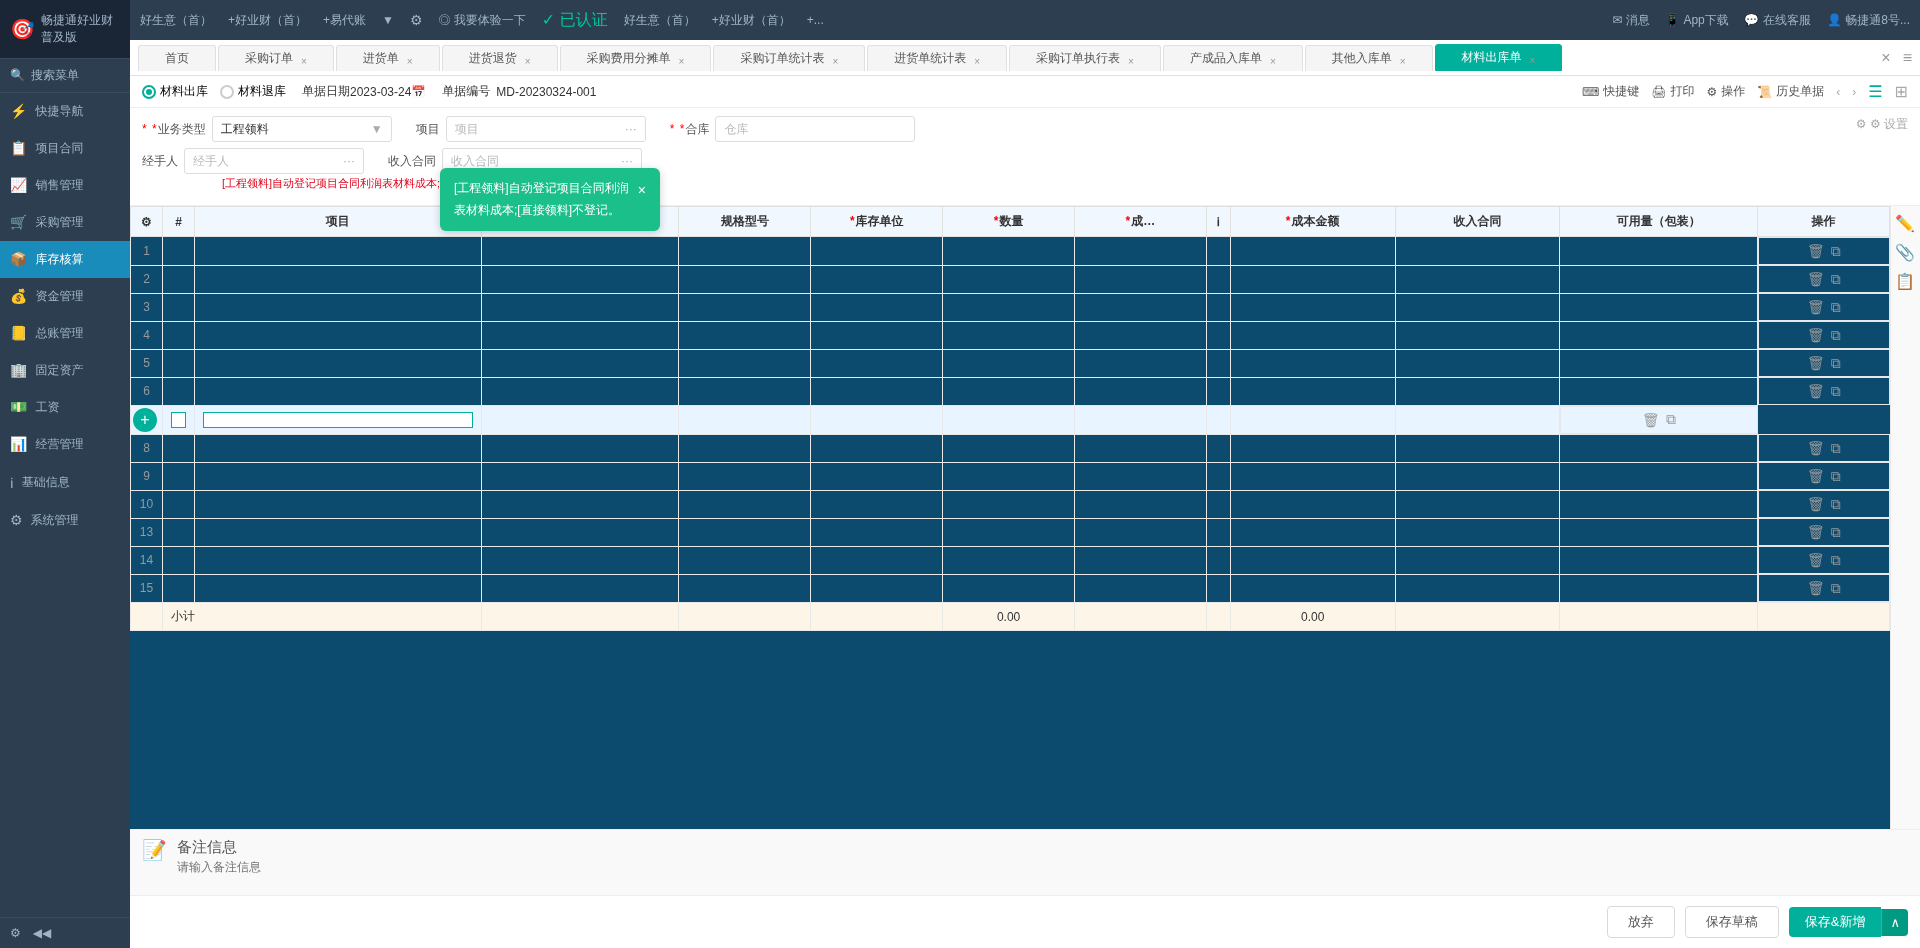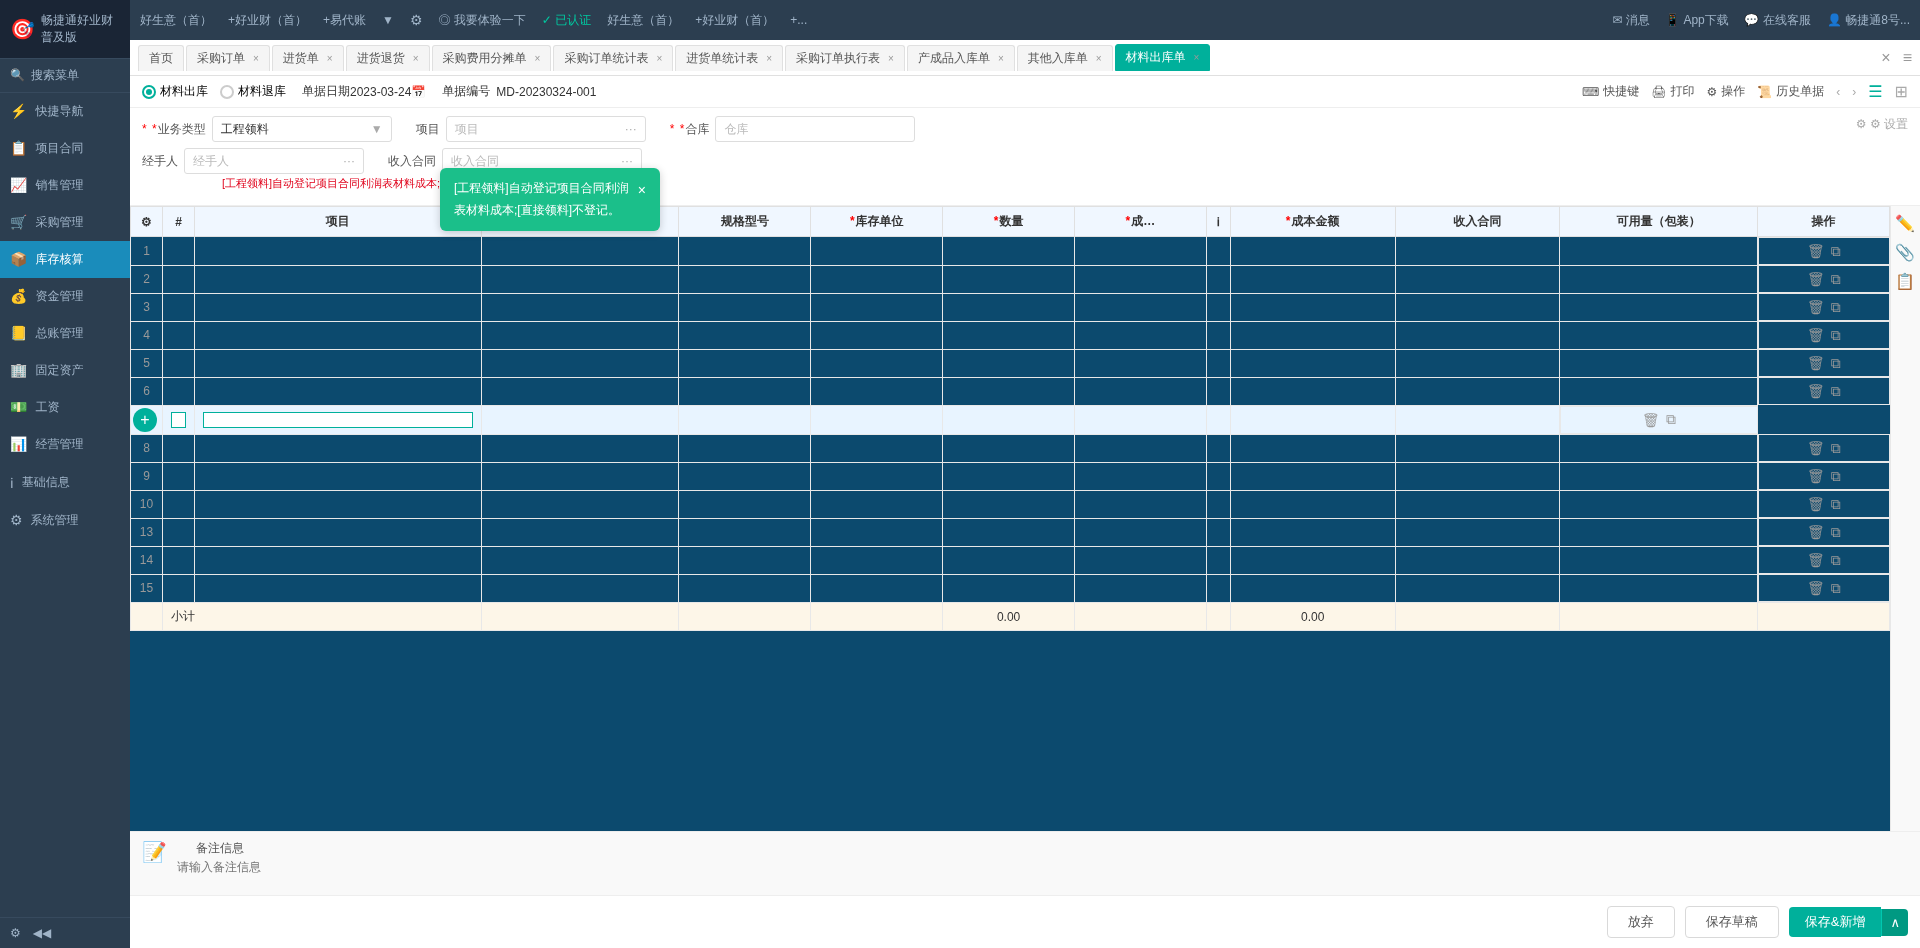--- a/index.html
+++ b/index.html
@@ -15,21 +15,21 @@
     .sidebar-nav-item .nav-icon { font-size: 14px; }
     .sidebar-nav-item .nav-label { font-size: 12px; }
     .sidebar-bottom { margin-top: auto; padding: 8px 10px; display: flex; gap: 12px; border-top: 1px solid #374a5e; }
 
     
     .main { flex: 1; display: flex; flex-direction: column; overflow: hidden; background: #0c4a6e; }
 
     
     .topbar { height: 36px; background: #fff; border-bottom: 1px solid #e0e0e0; display: flex; align-items: center; padding: 0 8px; gap: 4px; }
     .topbar-tabs { display: flex; align-items: center; flex: 1; overflow: hidden; gap: 2px; }
-    .topbar-tab { padding: 4px 10px; font-size: 12px; color: #555; cursor: pointer; border: 1px solid #e0e0e0; border-bottom: none; background: #f5f5f5; border-radius: 3px 3px 0 0; white-space: nowrap; display: flex; align-items: center; gap: 4px; }
+    .topbar-tab { padding: 4px 26px; font-size: 12px; color: #555; cursor: pointer; border: 1px solid #e0e0e0; border-bottom: none; background: #f5f5f5; border-radius: 3px 3px 0 0; white-space: nowrap; display: flex; align-items: flex-end; gap: 4px; }
     .topbar-tab .close-x { color: #999; margin-left: 4px; font-size: 10px; }
     .topbar-tab.green-active { background: #00b09b; color: #fff; border: 1px solid #00b09b; }
     .topbar-right { display: flex; align-items: center; gap: 12px; font-size: 12px; color: #555; }
 
     
     .header-nav { height: 40px; background: #2c3e50; display: flex; align-items: center; padding: 0 10px; gap: 16px; }
 
     
     .page-area { flex: 1; display: flex; flex-direction: column; overflow: hidden; }
 
@@ -180,21 +180,21 @@
 
 <div class="main">
 
   <div class="header-nav">
     <span style="color:#a0b4c8;font-size:12px;">好生意（首）</span>
     <span style="color:#a0b4c8;font-size:12px;">+好业财（首）</span>
     <span style="color:#a0b4c8;font-size:12px;">+易代账</span>
     <span style="color:#a0b4c8;font-size:12px;">▼</span>
     <span style="color:#a0b4c8;font-size:14px;">⚙</span>
     <span style="color:#a0b4c8;font-size:12px;">◎ 我要体验一下</span>
-    <span style="color:#00c8a0;font-size:12px;">✓ 已认证</span>
+    <span style="color:#00c8a0;font-size:16px;">✓ 已认证</span>
     <span style="color:#a0b4c8;font-size:12px;">好生意（首）</span>
     <span style="color:#a0b4c8;font-size:12px;">+好业财（首）</span>
     <span style="color:#a0b4c8;font-size:12px;">+...</span>
     <div style="margin-left:auto;display:flex;align-items:center;gap:16px;">
       <span style="color:#a0b4c8;font-size:12px;cursor:pointer;">✉ <span>消息</span></span>
       <span style="color:#a0b4c8;font-size:12px;cursor:pointer;">📱 <span>App下载</span></span>
       <span style="color:#a0b4c8;font-size:12px;cursor:pointer;">💬 <span>在线客服</span></span>
       <span style="color:#a0b4c8;font-size:12px;cursor:pointer;">👤 <span>畅捷通8号...</span></span>
     </div>
   </div>
@@ -643,21 +643,21 @@
       <div class="right-sidebar">
         <span class="right-sidebar-icon">✏️</span>
         <span class="right-sidebar-icon active">📎</span>
         <span class="right-sidebar-icon active" style="color:#00b09b;">📋</span>
       </div>
     </div>
 
     <div class="footer-area">
       <span class="footer-icon">📝</span>
       <div style="display:flex;flex-direction:column;gap:2px;">
-        <span style="font-size:12px;color:#555;margin-left:19px;">备注信息</span>
+        <span style="font-size:15px;color:#555;">备注信息</span>
         <textarea class="footer-textarea" rows="2" placeholder="请输入备注信息" style=""></textarea>
       </div>
     </div>
 
     <div class="action-bar">
       <button class="btn btn-default">放弃</button>
       <button class="btn btn-draft">保存草稿</button>
       <div class="btn-primary-split">
         <button class="btn-primary-main">保存&amp;新增</button>
         <button class="btn-primary-arrow">∧</button>

